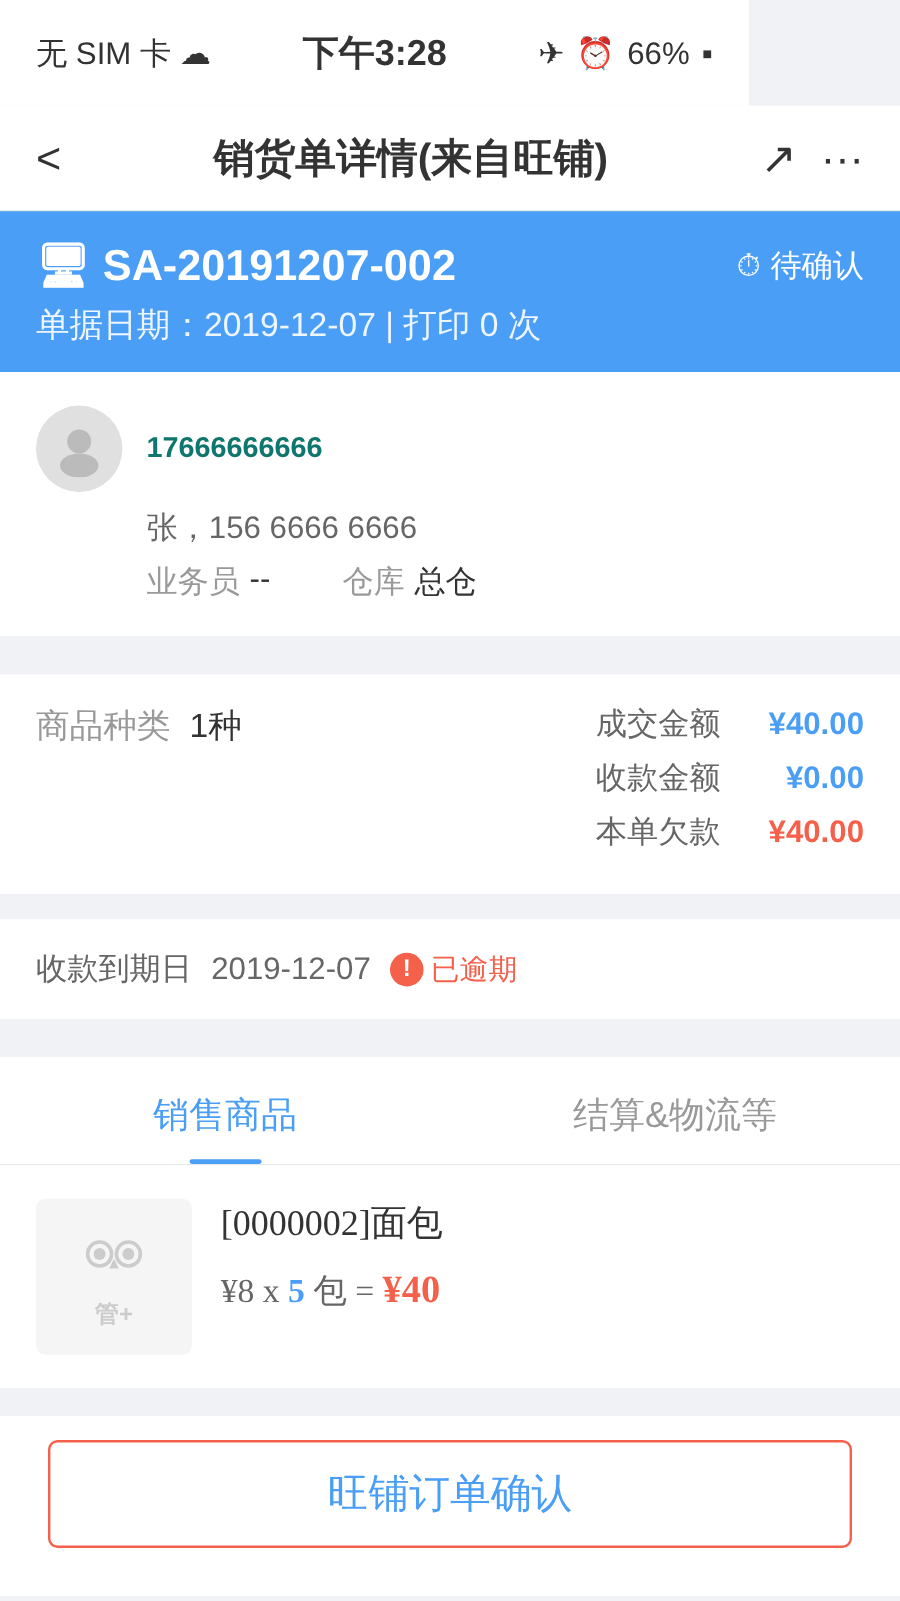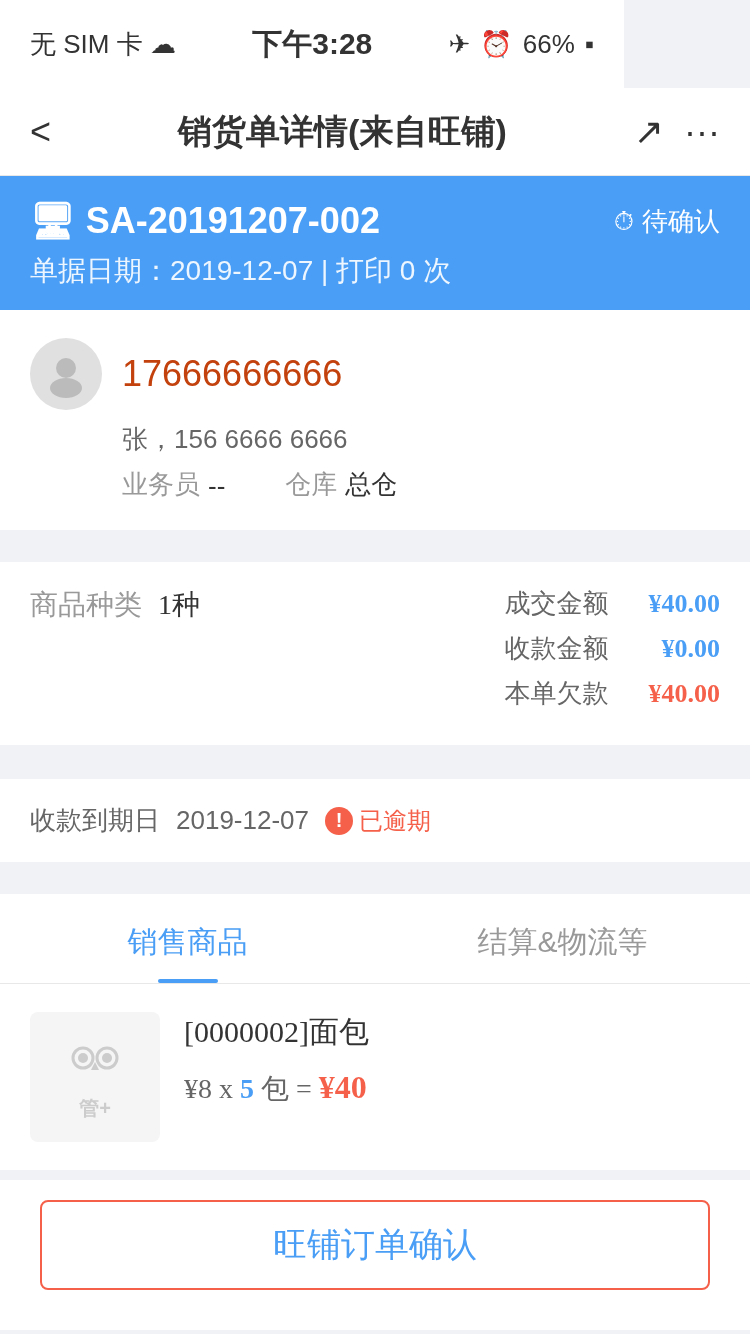--- a/index.html
+++ b/index.html
@@ -103,51 +103,50 @@
       border-radius: 50%;
       background: #e0e0e0;
       display: flex;
       align-items: center;
       justify-content: center;
       font-size: 36px;
       color: #999;
       flex-shrink: 0;
     }
     .customer-name {
-      font-size: 36px;
-      font-weight: 400;
-      color: #c2410c;
+      font-size: 24px;
+      font-weight: 700;
+      color: #0f766e;
     }
     .customer-details {
       font-size: 26px;
       color: #666;
       padding-left: 92px;
       margin-bottom: 10px;
     }
     .customer-meta {
       display: flex;
       align-items: center;
       padding-left: 92px;
       font-size: 26px;
       color: #666;
       gap: 60px;
     }
-    .meta-item { display: flex; align-items: flex-end; gap: 8px; }
+    .meta-item { display: flex; align-items: flex-start; gap: 8px; }
     .meta-label { color: #999; }
     .meta-value { color: #333; }
 
     
     .summary-section {
       background: #fff;
       padding: 24px 30px;
-      margin-bottom: 18px;
+      margin-bottom: 5px;
       display: flex;
       justify-content: space-between;
       align-items: flex-start;
-      font-family: Liberation Serif, serif;
     }
     .summary-left { font-size: 28px; color: #666; display: flex; align-items: center; gap: 16px; }
     .summary-label { color: #999; }
     .summary-value { color: #333; font-weight: 500; }
     .summary-right { text-align: right; }
     .amount-row {
       display: flex;
       justify-content: space-between;
       align-items: center;
       margin-bottom: 10px;

